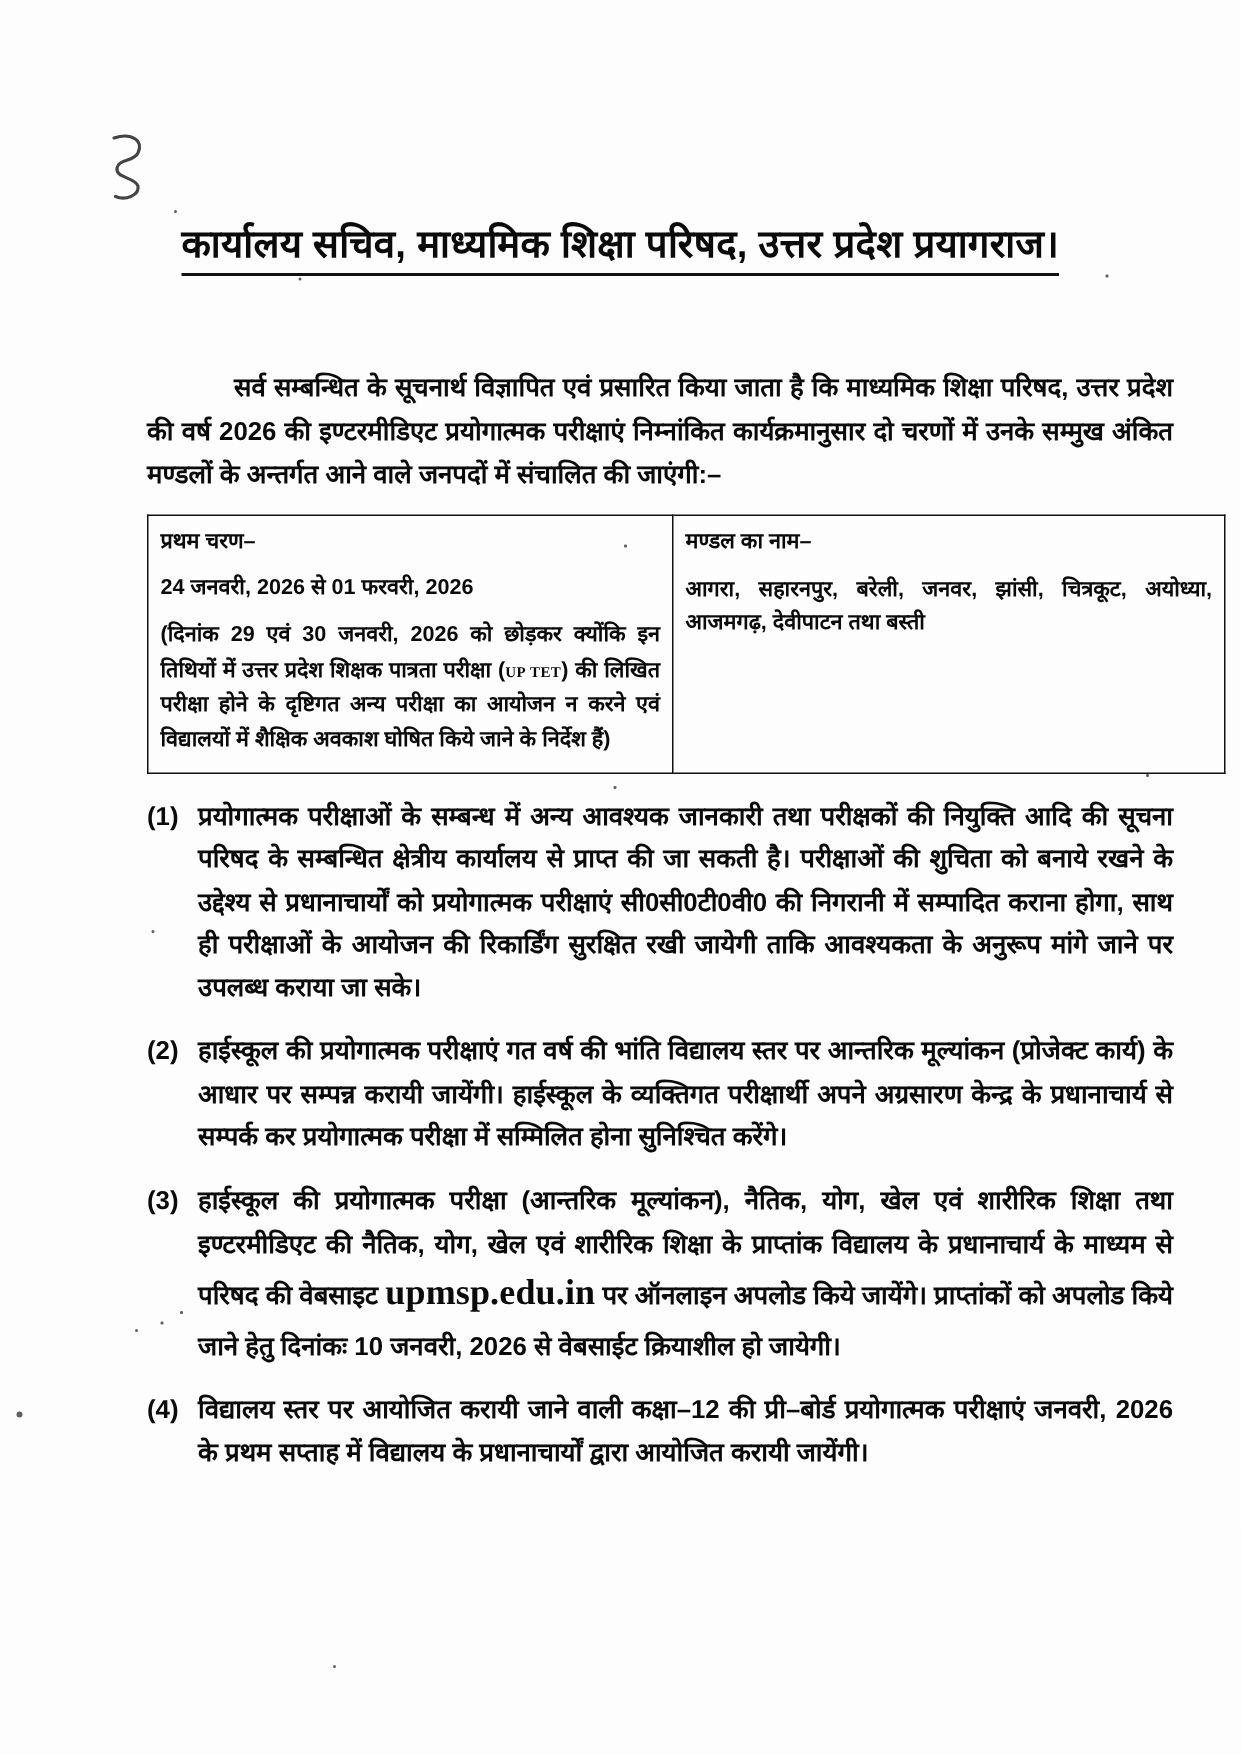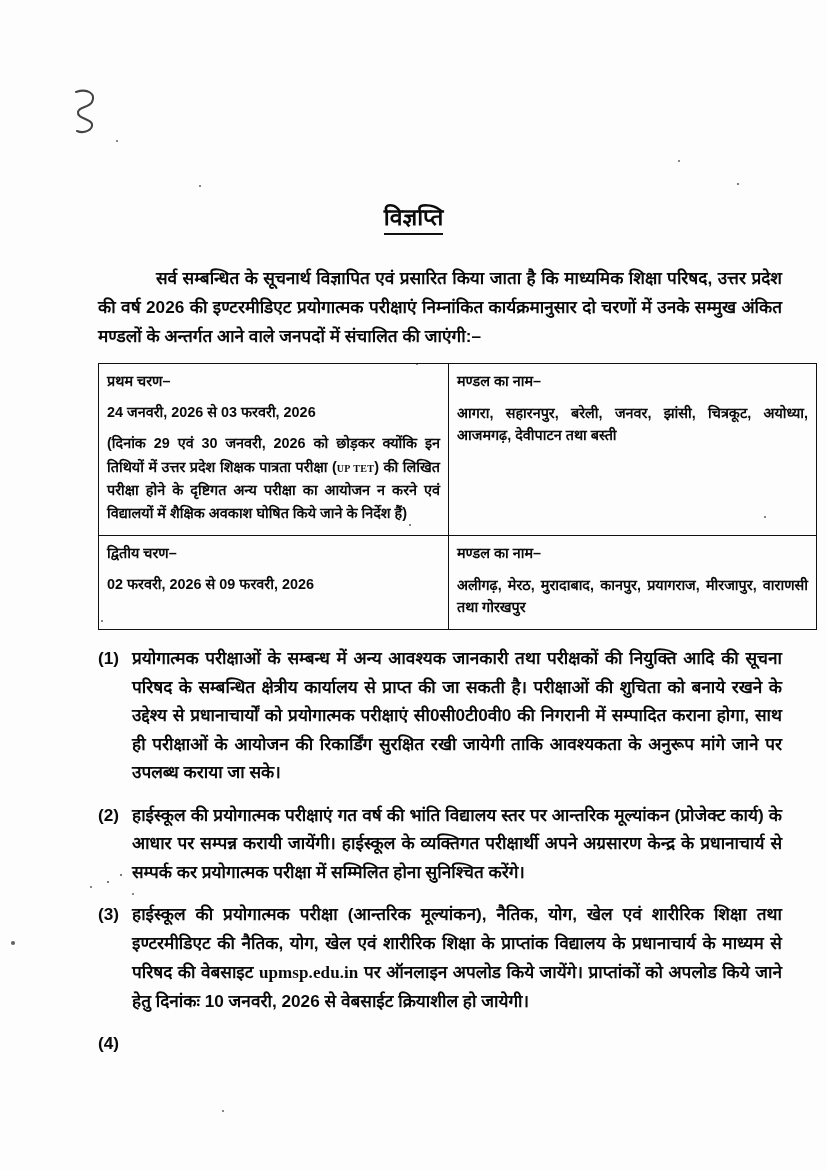--- a/index.html
+++ b/index.html
@@ -74,21 +74,21 @@
     font-weight: 700;
     border-bottom: 2px solid #111;
     padding-bottom: 1px;
   }
 
   
   .content {
     position: absolute;
     left: 98px;
     right: 45px;
-    top: 264px;
+    top: 244px;
   }
   .intro {
     font-size: 17.2px;
     line-height: 1.68;
     text-align: justify;
     text-indent: 58px;
     font-weight: 600;
     margin: 0 0 12px 0;
   }
 
@@ -155,21 +155,21 @@
   }
   ol.points > li .num {
     position: absolute;
     left: 0;
     top: 0;
     width: 32px;
     font-weight: 600;
   }
   .site {
     font-family: "Liberation Serif", "DejaVu Serif", serif;
-    font-size: 17px;
+    font-size: 24px;
     font-weight: 600;
     letter-spacing: .1px;
   }
 </style>
 </head>
 <body>
 
 <div class="page">
 
   <svg class="scribble" viewBox="0 0 34 52">
@@ -183,63 +183,53 @@
   <span class="speck" style="left:132px;top:893px;width:2px;height:2px;"></span>
   <span class="speck" style="left:90px;top:886px;width:2.2px;height:2.2px;"></span>
   <span class="speck" style="left:107px;top:881px;width:1.6px;height:1.6px;"></span>
   <span class="speck" style="left:11px;top:941px;width:4px;height:4px;"></span>
   <span class="speck" style="left:120px;top:874px;width:1.5px;height:1.5px;"></span>
   <span class="speck" style="left:222px;top:1110px;width:2px;height:2px;"></span>
   <span class="speck" style="left:416px;top:363px;width:1.8px;height:1.8px;"></span>
   <span class="speck" style="left:409px;top:524px;width:1.8px;height:1.8px;"></span>
   <span class="speck" style="left:764px;top:516px;width:1.8px;height:1.8px;"></span>
 
-  <div class="notice-title">
-    <span>विज्ञप्ति</span>
+  <div class="doc-head">
+    <span class="office-title">कार्यालय सचिव, माध्यमिक शिक्षा परिषद, उत्तर प्रदेश प्रयागराज।</span>
   </div>
 
   <div class="content">
 
     <p class="intro">सर्व सम्बन्धित के सूचनार्थ विज्ञापित एवं प्रसारित किया जाता है कि माध्यमिक शिक्षा परिषद, उत्तर प्रदेश की वर्ष 2026 की इण्टरमीडिएट प्रयोगात्मक परीक्षाएं निम्नांकित कार्यक्रमानुसार दो चरणों में उनके सम्मुख अंकित मण्डलों के अन्तर्गत आने वाले जनपदों में संचालित की जाएंगी:–</p>
 
     <table class="schedule">
       <tbody>
         <tr>
           <td class="col-phase">
             <span class="cell-label">प्रथम चरण–</span>
-            <span class="cell-dates">24 जनवरी, 2026 से 03 फरवरी, 2026</span>
+            <span class="cell-dates">24 जनवरी, 2026 से 01 फरवरी, 2026</span>
             <span class="cell-note"><span class="u">(दिनांक 29 एवं 30 जनवरी, 2026 को छोड़कर</span><span> क्योंकि इन तिथियों में उत्तर प्रदेश शिक्षक पात्रता परीक्षा (</span><span class="smallcaps">UP TET</span><span>) की लिखित परीक्षा होने के दृष्टिगत अन्य परीक्षा का आयोजन न करने एवं विद्यालयों में शैक्षिक अवकाश घोषित किये जाने के निर्देश हैं)</span></span>
           </td>
           <td class="col-mandal">
             <span class="cell-label">मण्डल का नाम–</span>
             <span class="mandal-list">आगरा, सहारनपुर, बरेली, जनवर, झांसी, चित्रकूट, अयोध्या, आजमगढ़, देवीपाटन तथा बस्ती</span>
           </td>
         </tr>
-        <tr>
-          <td class="col-phase">
-            <span class="cell-label">द्वितीय चरण–</span>
-            <span class="cell-dates">02 फरवरी, 2026 से 09 फरवरी, 2026</span>
-          </td>
-          <td class="col-mandal">
-            <span class="cell-label">मण्डल का नाम–</span>
-            <span class="mandal-list">अलीगढ़, मेरठ, मुरादाबाद, कानपुर, प्रयागराज, मीरजापुर, वाराणसी तथा गोरखपुर</span>
-          </td>
-        </tr>
       </tbody>
     </table>
 
     <ol class="points">
       <li>
         <span class="num">(1)</span><span>प्रयोगात्मक परीक्षाओं के सम्बन्ध में अन्य आवश्यक जानकारी तथा परीक्षकों की नियुक्ति आदि की सूचना परिषद के सम्बन्धित क्षेत्रीय कार्यालय से प्राप्त की जा सकती है। परीक्षाओं की शुचिता को बनाये रखने के उद्देश्य से प्रधानाचार्यों को प्रयोगात्मक परीक्षाएं सी0सी0टी0वी0 की निगरानी में सम्पादित कराना होगा, साथ ही परीक्षाओं के आयोजन की रिकार्डिंग सुरक्षित रखी जायेगी ताकि आवश्यकता के अनुरूप मांगे जाने पर उपलब्ध कराया जा सके।</span>
       </li>
       <li>
         <span class="num">(2)</span><span>हाईस्कूल की प्रयोगात्मक परीक्षाएं गत वर्ष की भांति विद्यालय स्तर पर आन्तरिक मूल्यांकन (प्रोजेक्ट कार्य) के आधार पर सम्पन्न करायी जायेंगी। हाईस्कूल के व्यक्तिगत परीक्षार्थी अपने अग्रसारण केन्द्र के प्रधानाचार्य से सम्पर्क कर प्रयोगात्मक परीक्षा में सम्मिलित होना सुनिश्चित करेंगे।</span>
       </li>
       <li>
         <span class="num">(3)</span><span>हाईस्कूल की प्रयोगात्मक परीक्षा (आन्तरिक मूल्यांकन), नैतिक, योग, खेल एवं शारीरिक शिक्षा तथा इण्टरमीडिएट की नैतिक, योग, खेल एवं शारीरिक शिक्षा के प्राप्तांक विद्यालय के प्रधानाचार्य के माध्यम से परिषद की वेबसाइट </span><span class="site">upmsp.edu.in</span><span> पर ऑनलाइन अपलोड किये जायेंगे। प्राप्तांकों को अपलोड किये जाने हेतु दिनांकः 10 जनवरी, 2026 से वेबसाईट क्रियाशील हो जायेगी।</span>
       </li>
       <li>
-        <span class="num">(4)</span>
+        <span class="num">(4)</span><span>विद्यालय स्तर पर आयोजित करायी जाने वाली कक्षा–12 की प्री–बोर्ड प्रयोगात्मक परीक्षाएं जनवरी, 2026 के प्रथम सप्ताह में विद्यालय के प्रधानाचार्यों द्वारा आयोजित करायी जायेंगी।</span>
       </li>
     </ol>
 
   </div>
 </div>
 
 </body></html>

